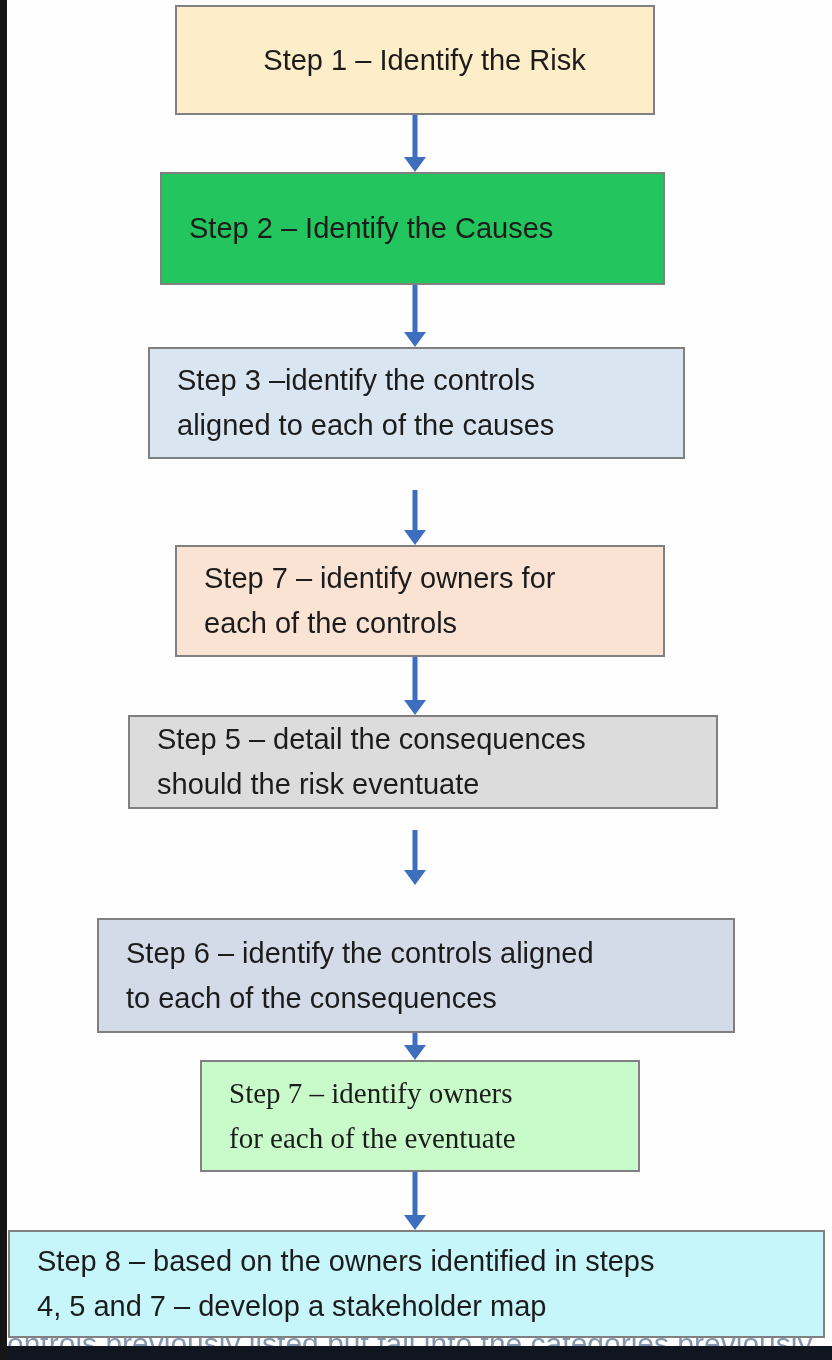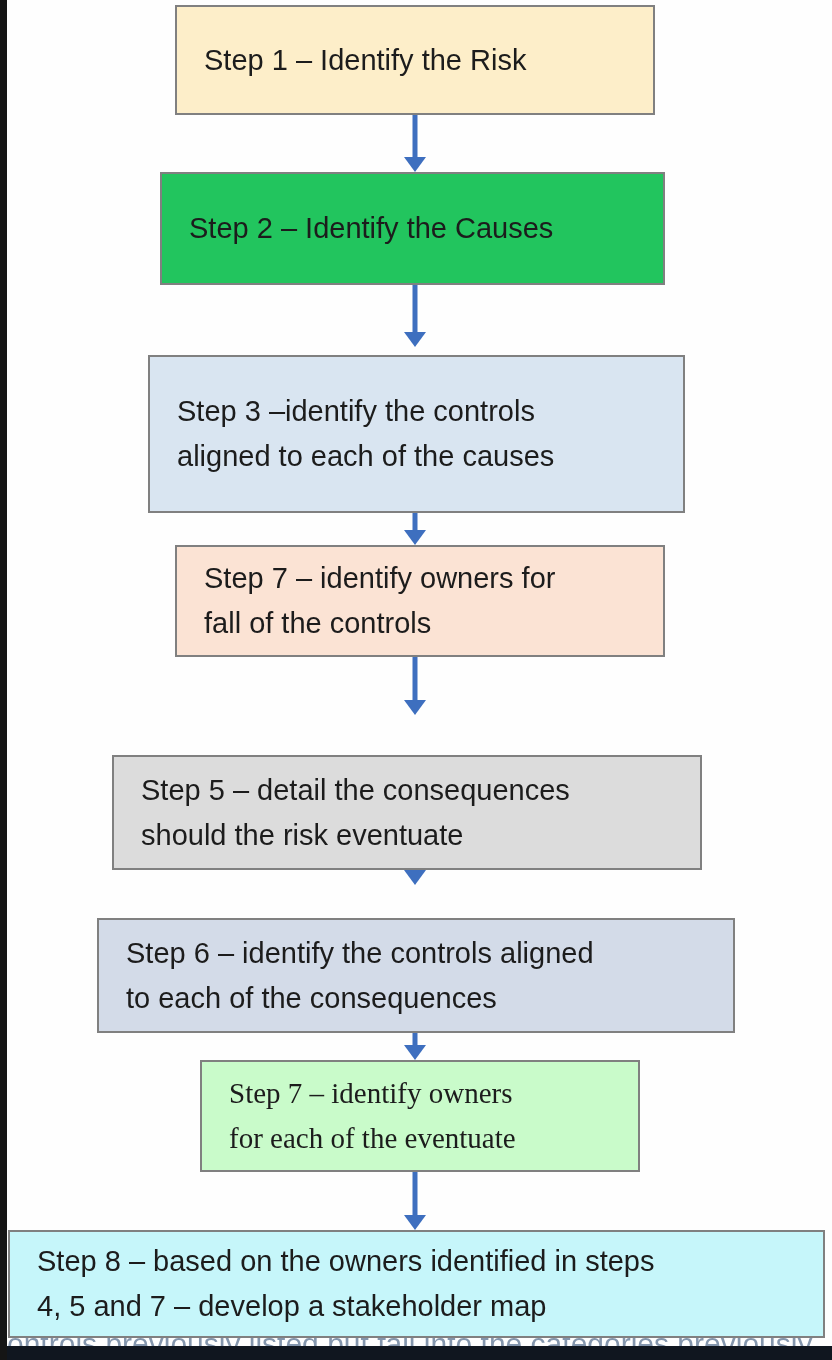--- a/index.html
+++ b/index.html
@@ -18,25 +18,25 @@
     border:2px solid var(--border,#808080);
     display:flex;
     flex-direction:column;
     justify-content:center;
     padding-left:27px;
     padding-right:8px;
     font-size:29px;
     line-height:45px;
     z-index:2;
   }
-  .b1{left:175px;top:5px;width:480px;height:110px;}
+  .b1{left:175px;top:5px;width:480px;height:110px;text-align:center;}
   .b2{left:160px;top:172px;width:505px;height:113px;}
-  .b3{left:148px;top:355px;width:537px;height:158px;}
+  .b3{left:148px;top:347px;width:537px;height:112px;}
   .b4{left:175px;top:545px;width:490px;height:112px;}
-  .b5{left:112px;top:715px;width:590px;height:115px;margin-top:40px;}
+  .b5{left:128px;top:715px;width:590px;height:94px;}
   .b6{left:97px;top:885px;width:638px;height:115px;}
   .b7{left:200px;top:1060px;width:440px;height:112px;font-family:Liberation Serif, serif;}
   .b8{left:8px;top:1230px;width:817px;height:108px;}
   .line{display:block;white-space:nowrap;}
   
   .arrow{position:absolute;width:22px;left:404px;z-index:1;}
   .a1{top:115px;height:57px;}
   .a2{top:285px;height:62px;}
   .a3{top:490px;height:55px;}
   .a4{top:657px;height:58px;}
@@ -106,21 +106,21 @@
     <span class="line">aligned to each of the causes</span>
   </div>
 
   <div class="arrow a3">
     <div class="stem"></div>
     <div class="head"></div>
   </div>
 
   <div class="box b4" style="background-color: rgb(251, 227, 212);">
     <span class="line">Step 7 – identify owners for</span>
-    <span class="line">fall of the controls</span>
+    <span class="line">each of the controls</span>
   </div>
 
   <div class="arrow a4">
     <div class="stem"></div>
     <div class="head"></div>
   </div>
 
   <div class="box b5" style="background-color: rgb(220, 220, 220);">
     <span class="line">Step 5 – detail the consequences</span>
     <span class="line">should the risk eventuate</span>

